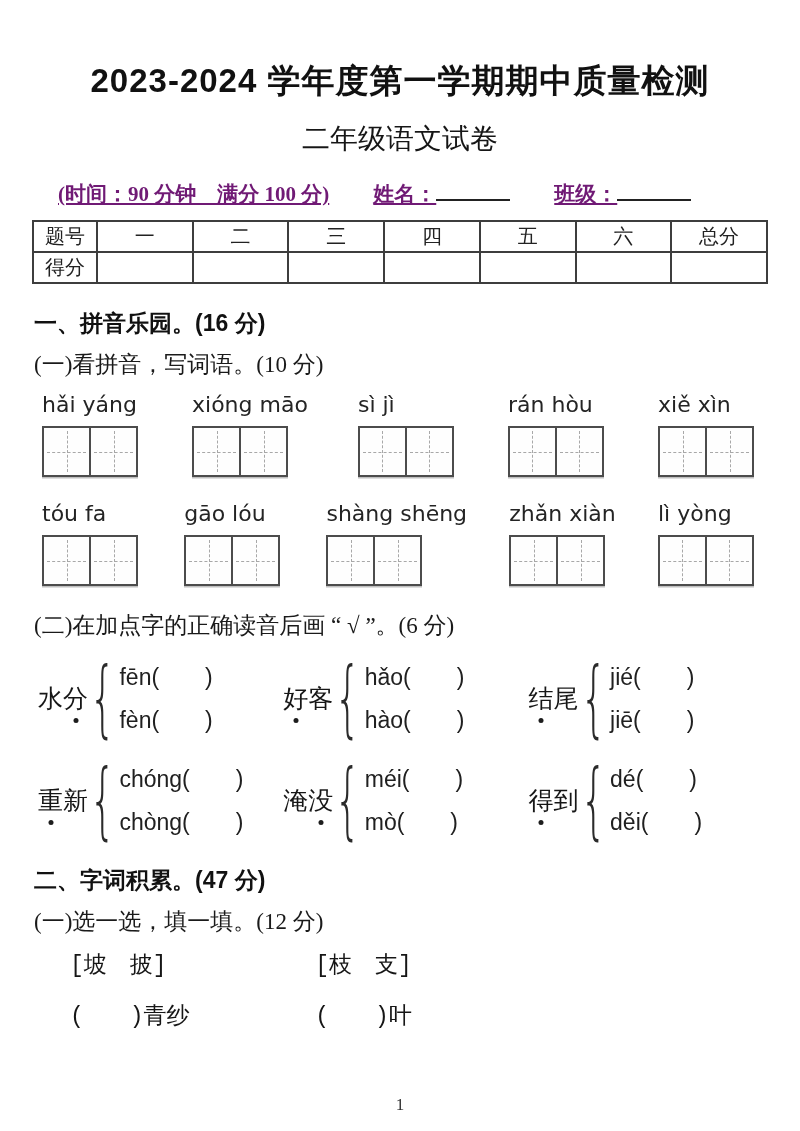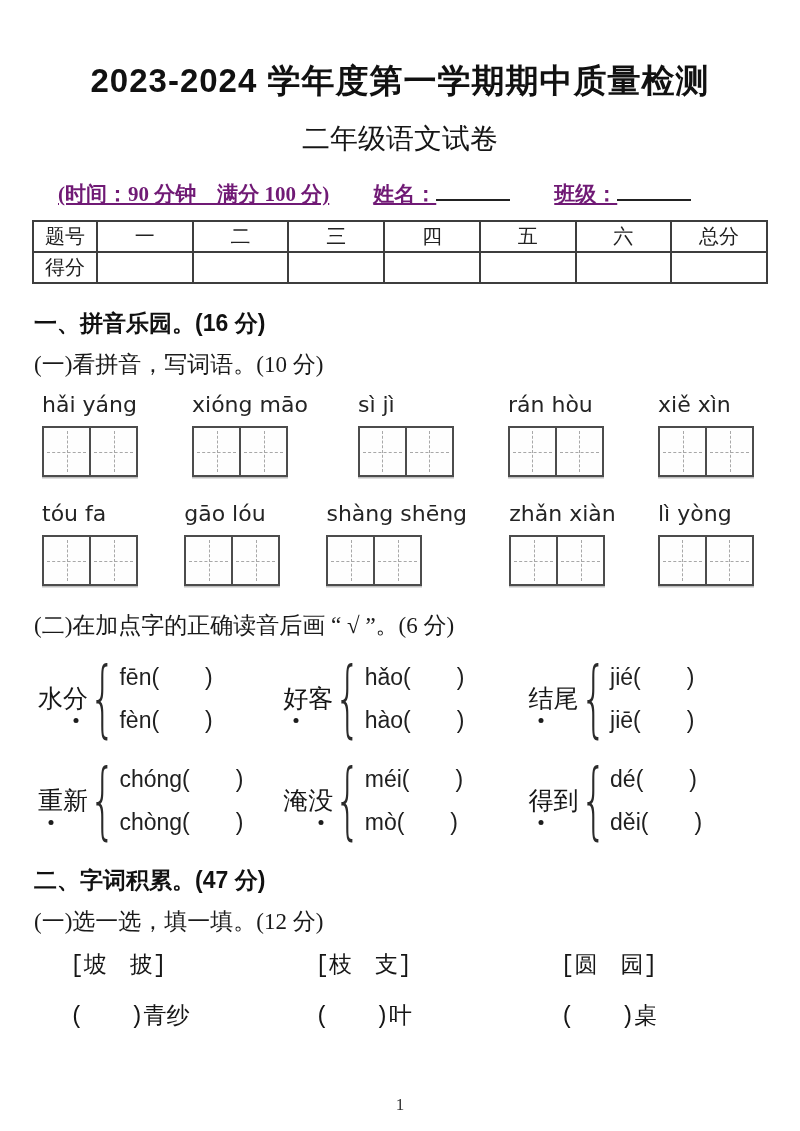--- a/index.html
+++ b/index.html
@@ -395,21 +395,17 @@
 
   <div class="choice-grid">
     <div class="choice-col">
       <div class="bracket-line">[坡　披]</div>
       <div class="answer-line">(　　)青纱</div>
     </div>
     <div class="choice-col">
       <div class="bracket-line">[枝　支]</div>
       <div class="answer-line">(　　)叶</div>
     </div>
-    <div class="choice-col">
-      <div class="bracket-line">[圆　园]</div>
-      <div class="answer-line">(　　)桌</div>
-    </div>
   </div>
 
   <div class="page-num">1</div>
 
 </div>
 
 </body></html>

